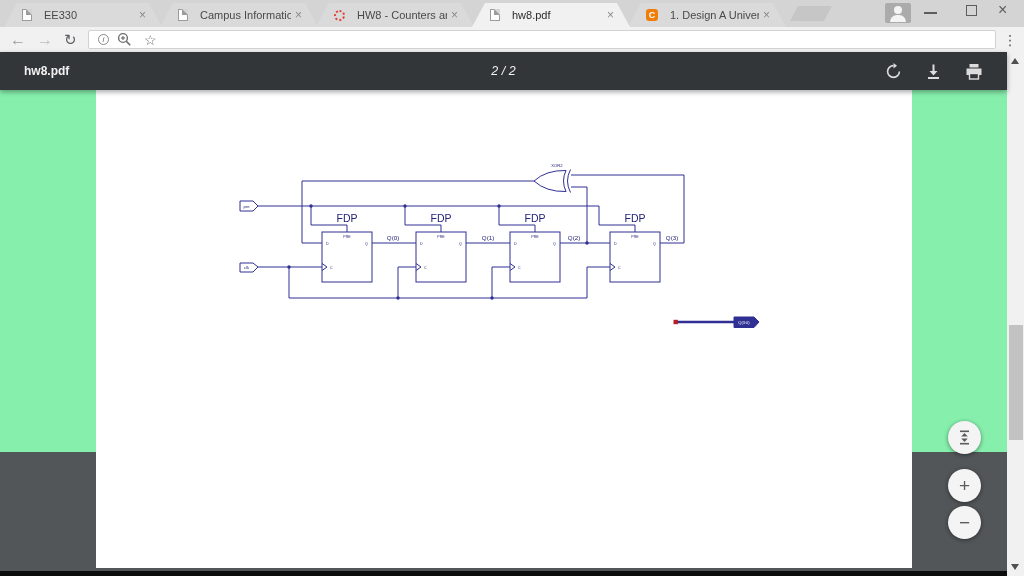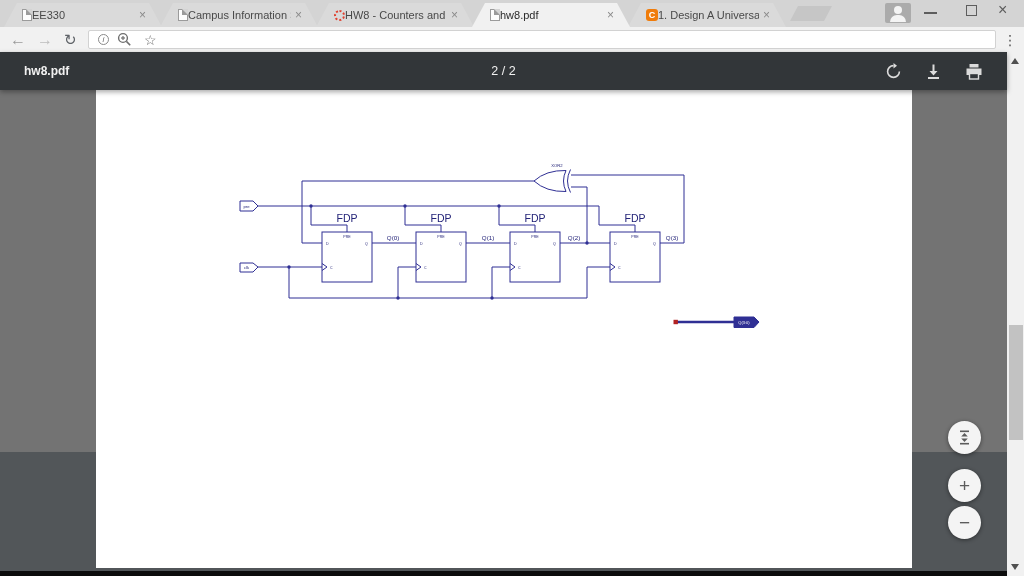--- a/index.html
+++ b/index.html
@@ -5,21 +5,21 @@
   * { margin:0; padding:0; box-sizing:border-box; }
   html,body { width:1024px; height:576px; overflow:hidden; }
   body { position:relative; font-family:"Liberation Sans",sans-serif; background:#525659; }
 
   
   .tabstrip { position:absolute; left:0; top:0; width:1024px; height:27px; background:#d4d4d4; }
   .tab { position:absolute; top:3px; height:24px; width:158px;
          clip-path:polygon(13px 0, calc(100% - 13px) 0, 100% 100%, 0 100%);
          background:#dadada; display:flex; align-items:center; padding:0 16px 0 18px; }
   .tab.active { background:#f1f1f1; z-index:5; }
-  .tab .title { flex:1; font-size:11px; color:#494949; white-space:nowrap; overflow:hidden; margin:0 4px 0 0; }
+  .tab .title { flex:1; font-size:11px; color:#494949; white-space:nowrap; overflow:hidden; margin:0 4px 0 12px; }
   .tab.active .title { color:#2b2b2b; }
   .tab .close { font-size:12px; color:#8a8a8a; line-height:12px; }
   .doc-ico { width:10px; height:12px; background:#fdfdfd; border:1px solid #9b9b9b; position:relative; flex:0 0 auto; }
   .doc-ico::after { content:""; position:absolute; right:-1px; top:-1px; border:3px solid #d4d4d4;
                     border-left-color:#9b9b9b; border-bottom-color:#9b9b9b; }
   .canvas-ico { width:11px; height:11px; border-radius:50%; border:2.6px dotted #e0402f; flex:0 0 auto; }
   .chegg-ico { width:12px; height:12px; border-radius:3px; background:#f07c0a; color:#fff; font-size:9px;
                font-weight:bold; display:flex; align-items:center; justify-content:center; flex:0 0 auto; }
   .newtab { position:absolute; left:794px; top:6px; width:34px; height:15px; background:#c6c6c6;
             transform:skewX(-28deg); }
@@ -44,26 +44,26 @@
   .url { font-size:12.5px; color:#2b2b2b; flex:1; white-space:nowrap; overflow:hidden; }
   .omni-right { display:flex; align-items:center; gap:12px; padding-right:8px; }
   .star { font-size:14px; color:#6e6e6e; }
   .menu-dots { position:absolute; left:1003px; top:0; height:25px; display:flex; align-items:center;
                font-size:14px; color:#555; letter-spacing:0; }
 
   
   .pdfbar { position:absolute; left:0; top:52px; width:1007px; height:38px; background:#323639;
             box-shadow:0 2px 5px rgba(0,0,0,.35); display:flex; align-items:center; z-index:3; }
   .pdf-name { color:#f1f1f1; font-size:12px; font-weight:bold; margin-left:24px; }
-  .pdf-pages { position:absolute; left:0; right:0; text-align:center; color:#f1f1f1; font-size:12.5px; }
+  .pdf-pages { position:absolute; left:0; right:0; text-align:center; color:#f1f1f1; font-size:12.5px;font-style:italic; }
   .pdf-icons { position:absolute; right:24px; display:flex; gap:23px; }
   .pdf-icons svg { display:block; }
 
   
-  .viewer { position:absolute; left:0; top:90px; width:1007px; height:362px; background:#737373; }
+  .viewer { position:absolute; left:0; top:90px; width:1007px; height:362px; background:#86efac; }
   .page { position:absolute; left:96px; top:0; width:816px; height:478px; background:#fff; }
   .circuit { position:absolute; left:134px; top:70px; }
   .circuit text { font-family:"Liberation Sans",sans-serif; }
   .blackbar { position:absolute; left:0; top:481px; width:1007px; height:5px; background:#0c0c0c; }
 
   
   .scrollbar { position:absolute; left:1007px; top:52px; width:17px; height:524px; background:#f1f1f1; }
   .sb-up, .sb-down { position:absolute; left:4px; width:0; height:0; border-left:4.5px solid transparent;
                      border-right:4.5px solid transparent; }
   .sb-up { top:6px; border-bottom:6px solid #505050; }

